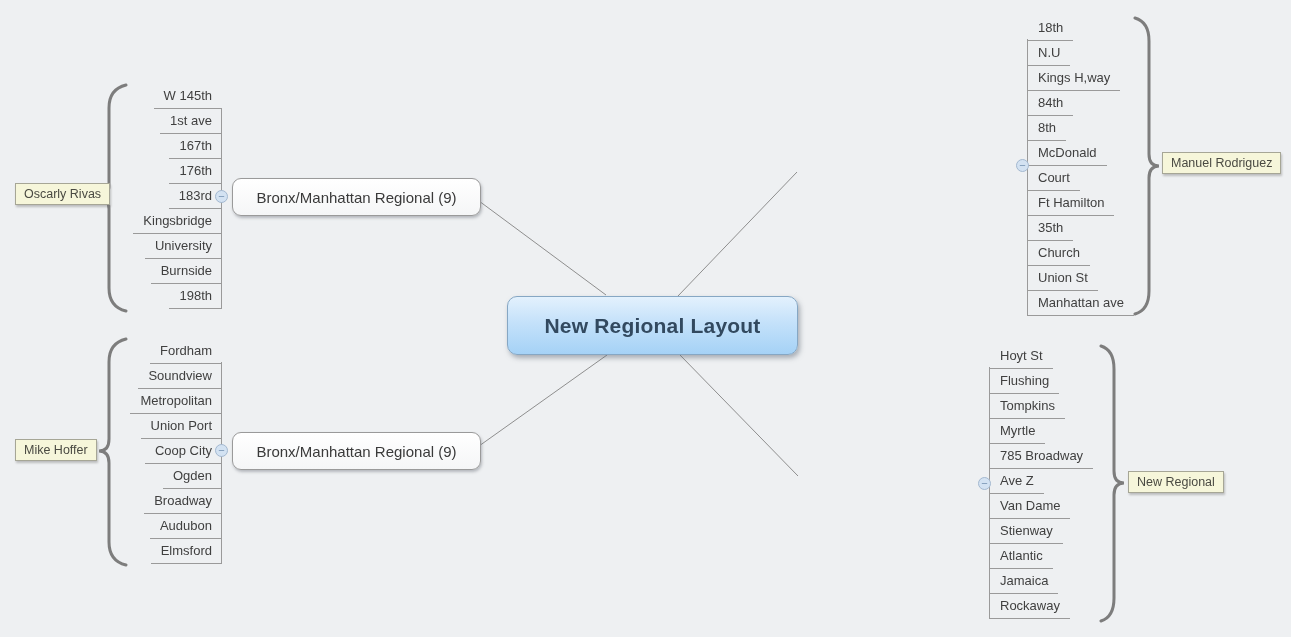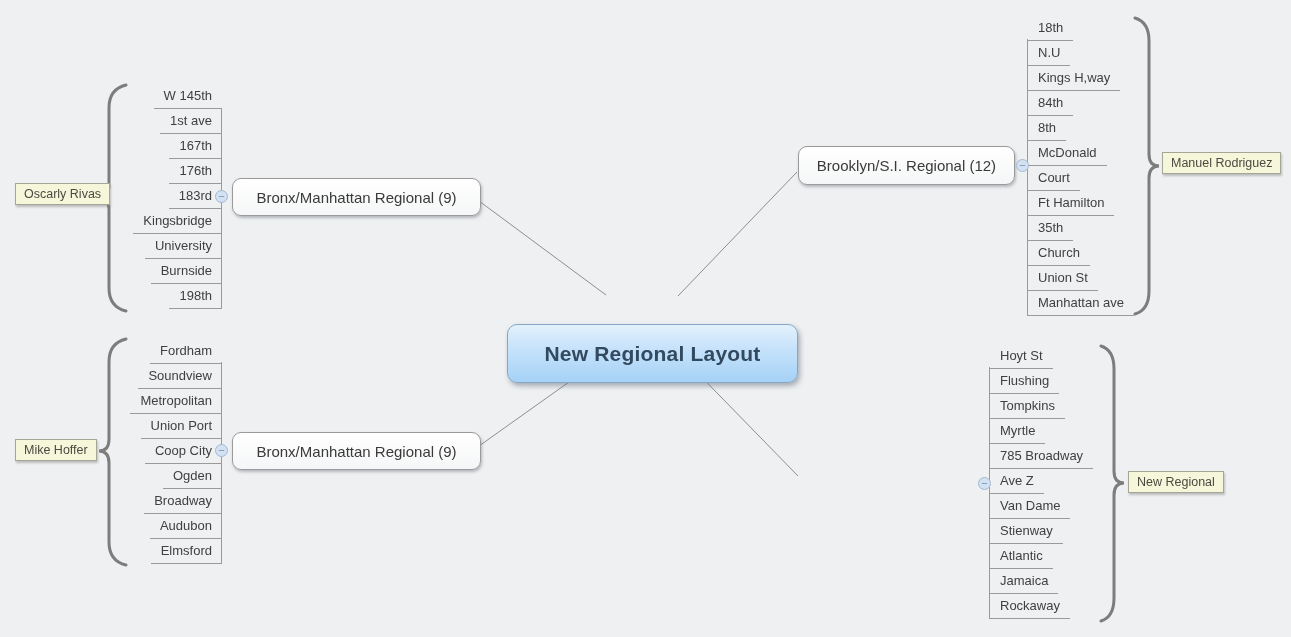--- a/index.html
+++ b/index.html
@@ -27,21 +27,20 @@
   .central{
     position:absolute;z-index:2;
     left:507px;top:296px;width:289px;height:57px;
     background:linear-gradient(180deg,#e3f1fd 0%,#c4e1fa 45%,#a5d2f6 100%);
     border:1px solid #86a7c4;
     border-radius:10px;
     box-shadow:2px 3px 5px rgba(95,105,120,.5);
     display:flex;align-items:center;justify-content:center;
     font-size:21px;font-weight:bold;color:#32495f;letter-spacing:.2px;
     white-space:nowrap;
-    margin-top:28px;
   }
   .child{
     position:absolute;z-index:2;
     height:23px;line-height:22px;
     border-bottom:1px solid #9a9a9a;
     padding:0 10px;
     font-size:13px;color:#404040;
     text-align:center;white-space:nowrap;
   }
   .child.l{right:1069px;}
@@ -107,21 +106,20 @@
   <div class="child l" style="top:365px">Soundview</div>
   <div class="child l" style="top:390px">Metropolitan</div>
   <div class="child l" style="top:415px">Union Port</div>
   <div class="child l" style="top:440px">Coop City</div>
   <div class="child l" style="top:465px">Ogden</div>
   <div class="child l" style="top:490px">Broadway</div>
   <div class="child l" style="top:515px">Audubon</div>
   <div class="child l" style="top:540px">Elmsford</div>
   <div class="callout" style="left:15px;top:439px">Mike Hoffer</div>
 
-  <div class="node" style="left:798px;top:146px;width:215px;height:37px">Brooklyn/S.I. Regional (12)</div>
   <div class="collapse" style="left:1016px;top:159px">−</div>
   <div class="child tr" style="top:17px">18th</div>
   <div class="child tr" style="top:42px">N.U</div>
   <div class="child tr" style="top:67px">Kings H,way</div>
   <div class="child tr" style="top:92px">84th</div>
   <div class="child tr" style="top:117px">8th</div>
   <div class="child tr" style="top:142px">McDonald</div>
   <div class="child tr" style="top:167px">Court</div>
   <div class="child tr" style="top:192px">Ft Hamilton</div>
   <div class="child tr" style="top:217px">35th</div>

